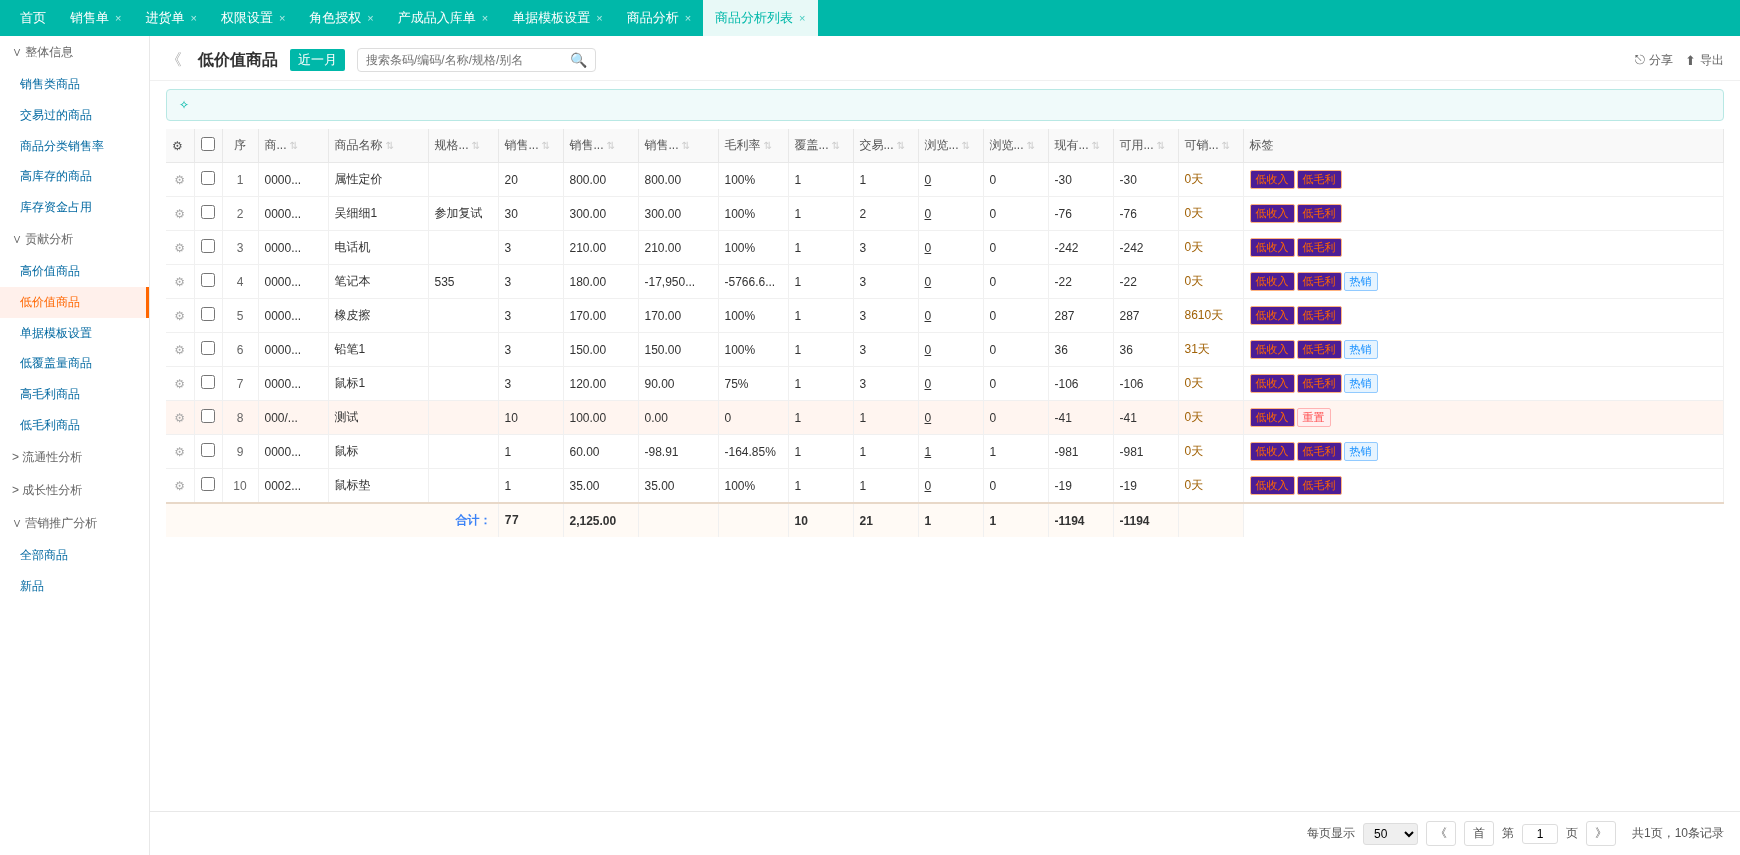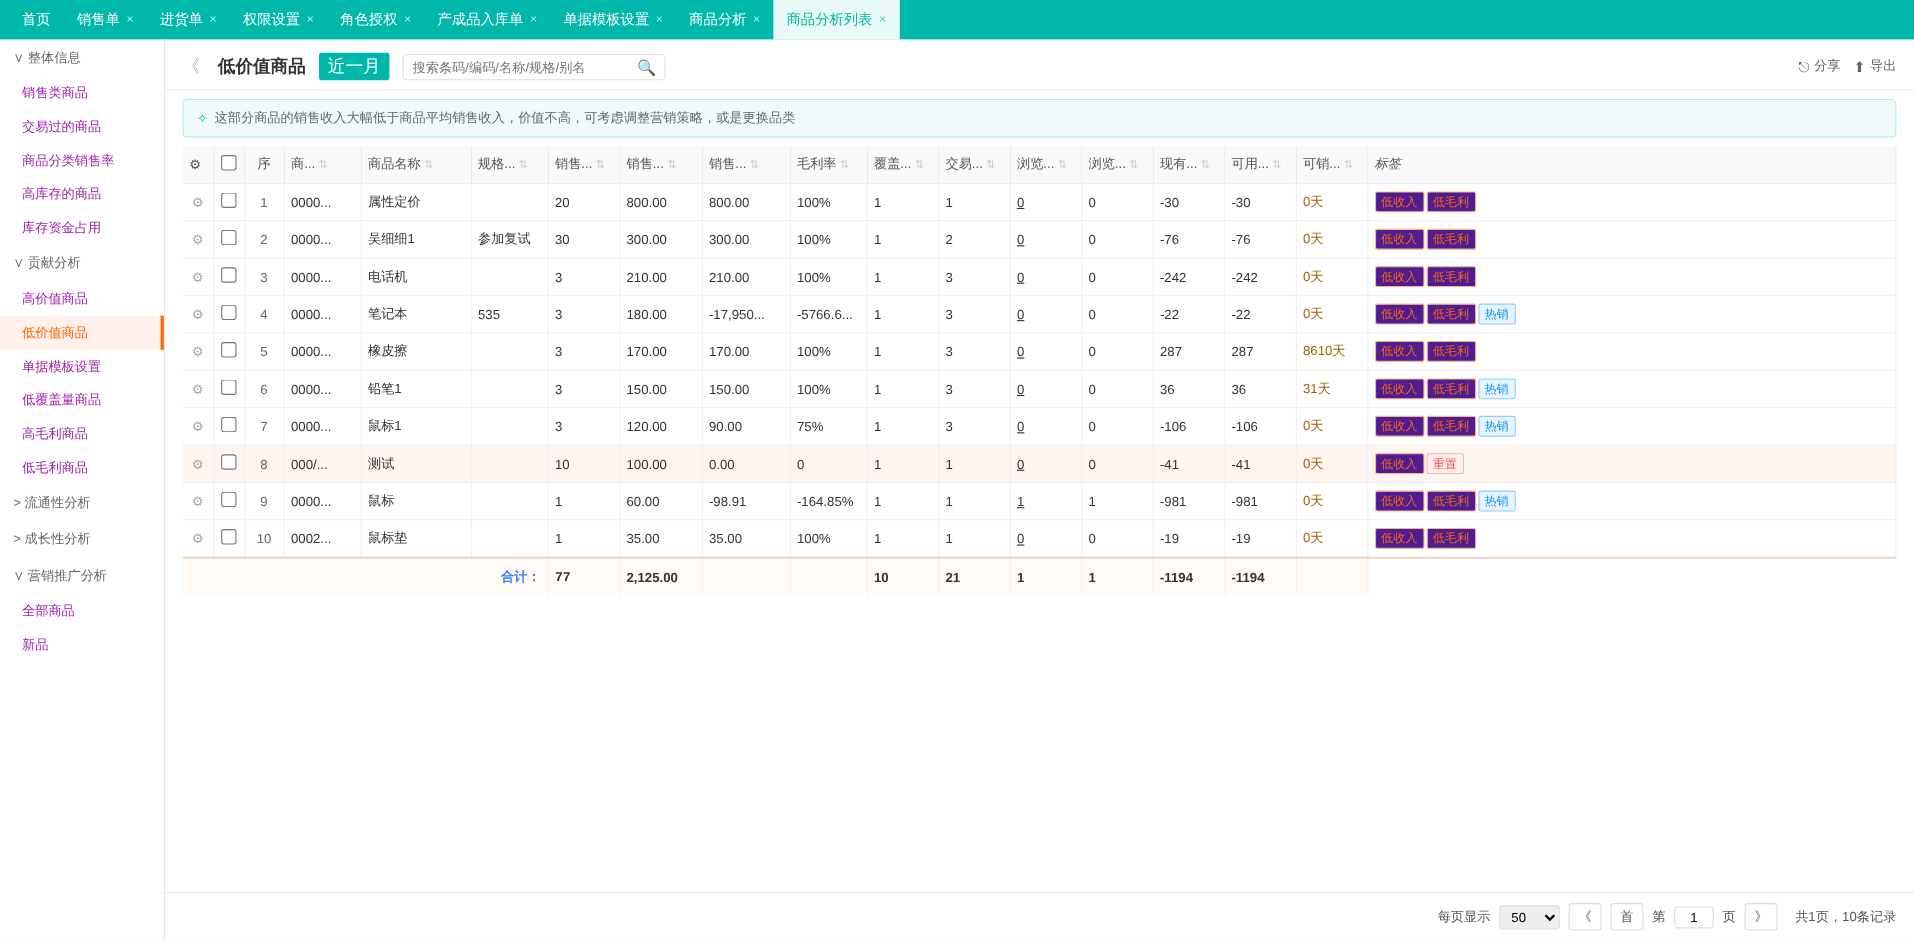--- a/index.html
+++ b/index.html
@@ -11,29 +11,29 @@
     .nav-item.active { background: #e8f9f7; color: #00b8a9; }
     .nav-item .close-x { margin-left: 6px; font-size: 11px; opacity: 0.7; }
     
     
     .layout { display: flex; height: calc(855px - 36px); }
     
     
     .sidebar { width: 150px; background: #fff; border-right: 1px solid #e8e8e8; overflow-y: auto; flex-shrink: 0; }
     .sidebar-group { }
     .sidebar-group-title { padding: 8px 12px; color: #666; font-size: 12px; display: flex; align-items: center; gap: 4px; cursor: pointer; }
-    .sidebar-item { padding: 7px 12px 7px 20px; font-size: 12px; color: #a21caf; cursor: pointer; line-height: 1.4; }
+    .sidebar-item { padding: 7px 12px 7px 20px; font-size: 12px; color: #0369a1; cursor: pointer; line-height: 1.4; }
     .sidebar-item.active { background: #fff0eb; color: #ff6600; border-right: 3px solid #ff6600; }
     
     
     .main { flex: 1; display: flex; flex-direction: column; overflow: hidden; background: #fff; }
     
     
     .page-header { padding: 12px 16px 8px; display: flex; align-items: center; gap: 12px; border-bottom: 1px solid #f0f0f0; }
-    .time-badge { background: #00b8a9; color: #fff; padding: 2px 8px; border-radius: 2px; font-size: 16px; cursor: pointer; }
+    .time-badge { background: #00b8a9; color: #fff; padding: 2px 8px; border-radius: 2px; font-size: 13px; cursor: pointer; }
     .search-box { display: flex; align-items: center; border: 1px solid #ddd; border-radius: 4px; padding: 3px 8px; gap: 4px; background: #fff; }
     .search-box input { border: none; outline: none; font-size: 12px; color: #999; width: 200px; }
     .search-icon { color: #ccc; font-size: 14px; cursor: pointer; }
     .header-right { margin-left: auto; display: flex; gap: 12px; align-items: center; }
     .header-btn { color: #666; font-size: 12px; cursor: pointer; display: flex; align-items: center; gap: 4px; }
     
     
     .notice-bar { background: #f0fafa; border: 1px solid #b8e8e4; margin: 8px 16px; padding: 8px 12px; border-radius: 4px; color: #666; font-size: 12px; display: flex; align-items: center; gap: 6px; }
     .notice-icon { color: #00b8a9; }
     
@@ -141,21 +141,20 @@
         </span>
         <span class="header-btn">
           <span style="font-size:13px;">⬆</span>
           <span>导出</span>
         </span>
       </div>
     </div>
 
     <div class="notice-bar">
       <span class="notice-icon">✧</span>
-      <span>这部分商品的销售收入大幅低于商品平均销售收入，价值不高，可考虑调整营销策略，或是更换品类</span>
     </div>
 
     <div class="table-area">
       <table>
         <thead>
           <tr>
             <th class="gear-col">
               <div class="col-header">⚙</div>
             </th>
             <th class="check-col">
@@ -199,21 +198,21 @@
             </th>
             <th style="width:65px;">
               <div class="col-header">现有... <span class="sort-icon">⇅</span></div>
             </th>
             <th style="width:65px;">
               <div class="col-header">可用... <span class="sort-icon">⇅</span></div>
             </th>
             <th style="width:65px;">
               <div class="col-header">可销... <span class="sort-icon">⇅</span></div>
             </th>
-            <th style="min-width:140px;font-style:italic;">
+            <th style="min-width:140px;">
               <div class="col-header">标签</div>
             </th>
           </tr>
         </thead>
         <tbody id="table-body">
         <tr>
     <td class="gear-col" style="text-align:center; color:#aaa; cursor:pointer;">⚙</td>
     <td class="check-col" style="text-align:center;">
       <input type="checkbox" class="cb" style="">
     </td>

